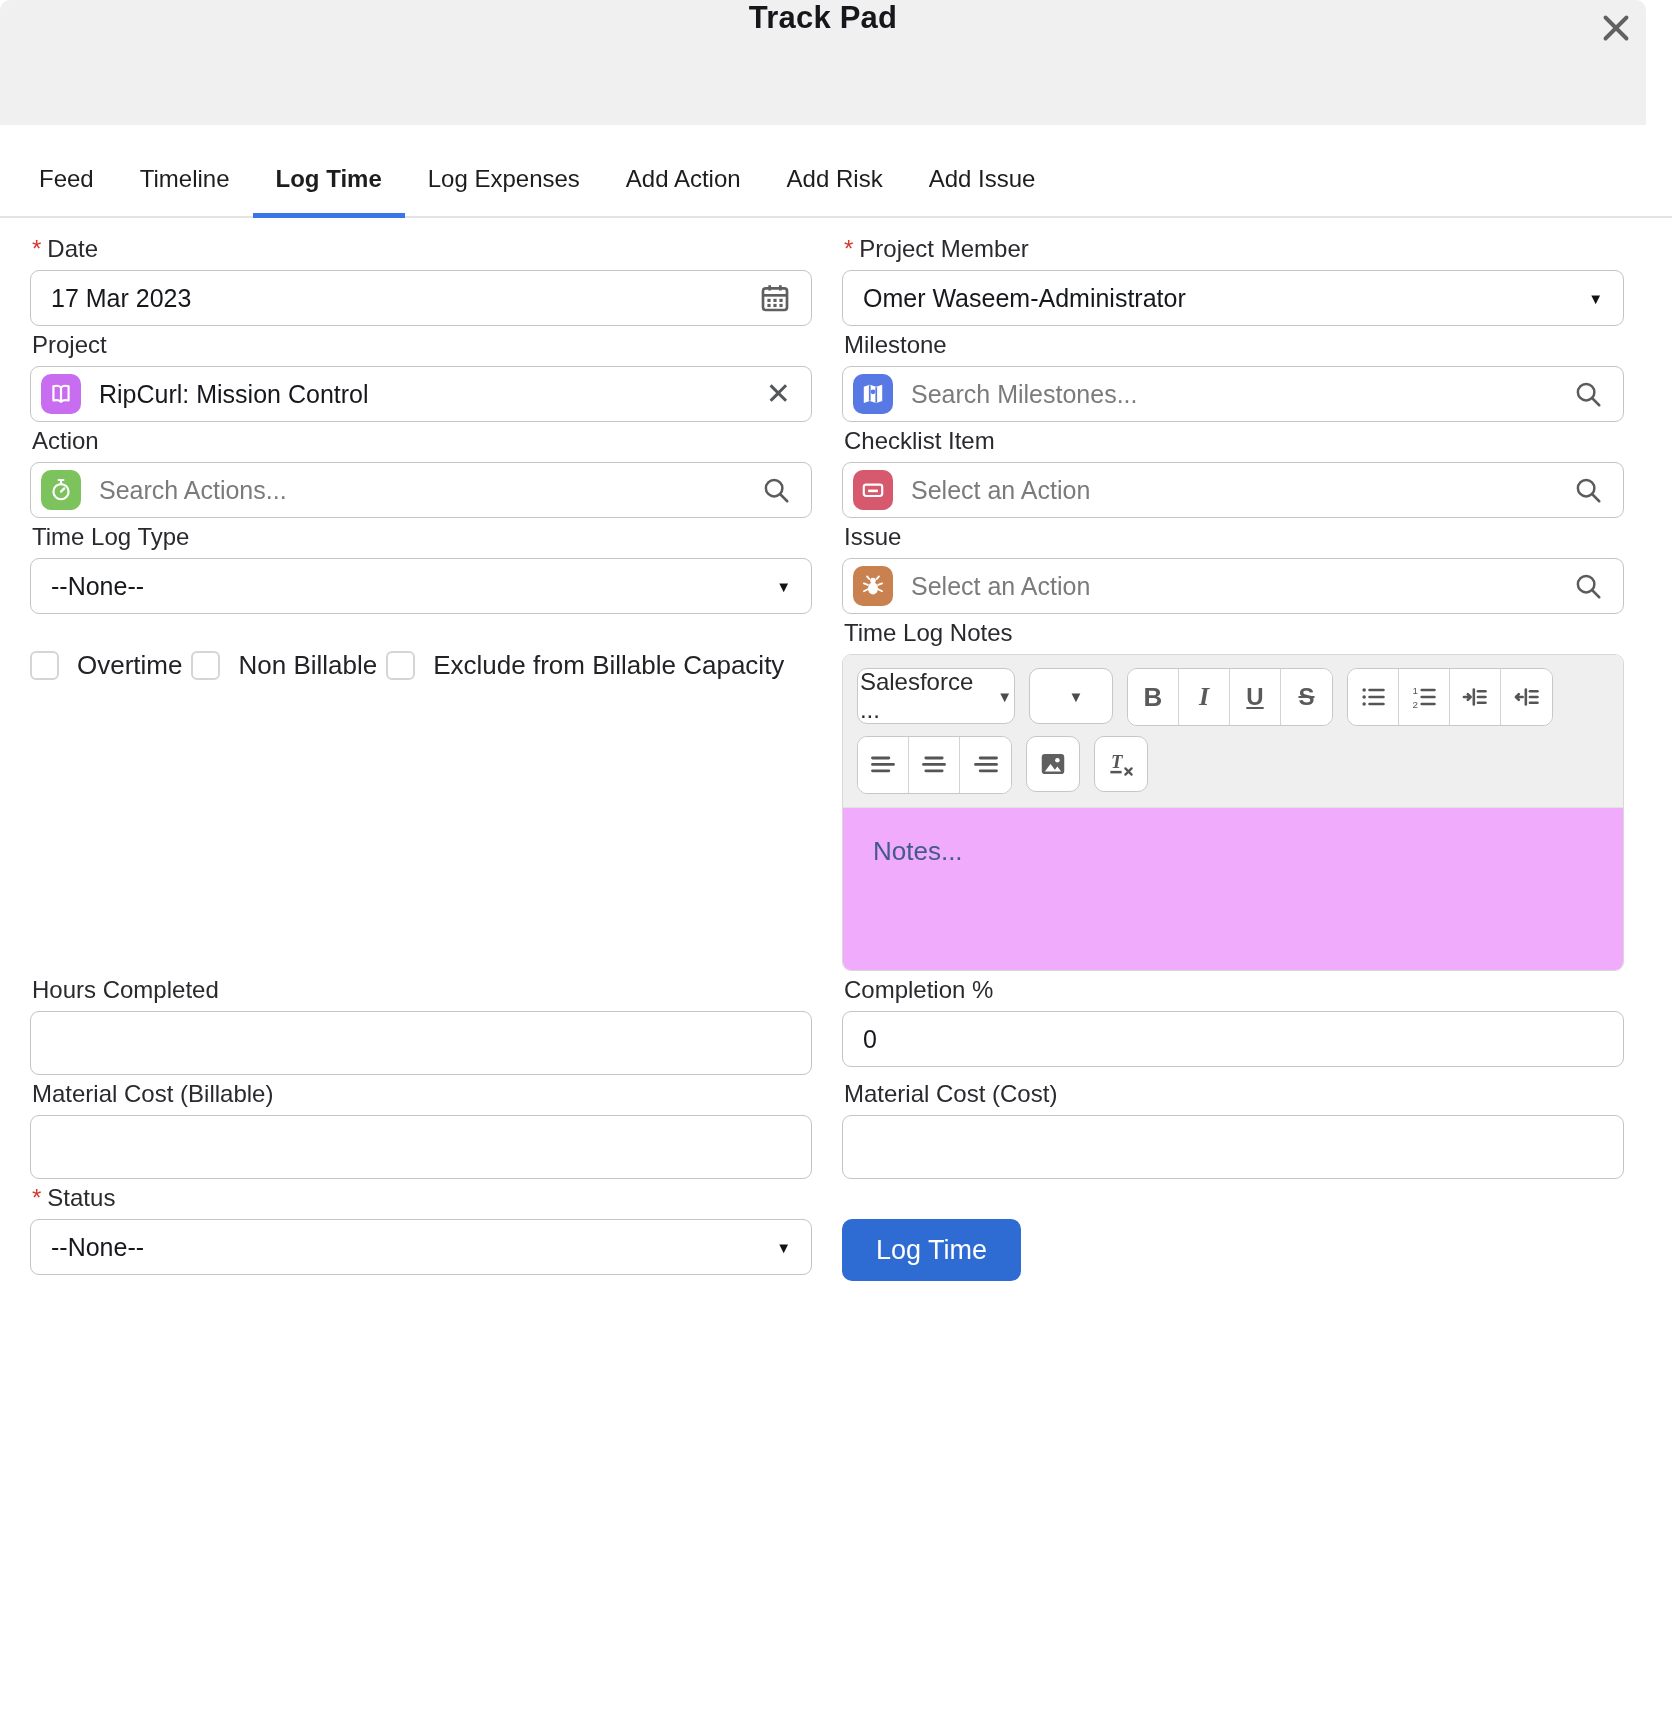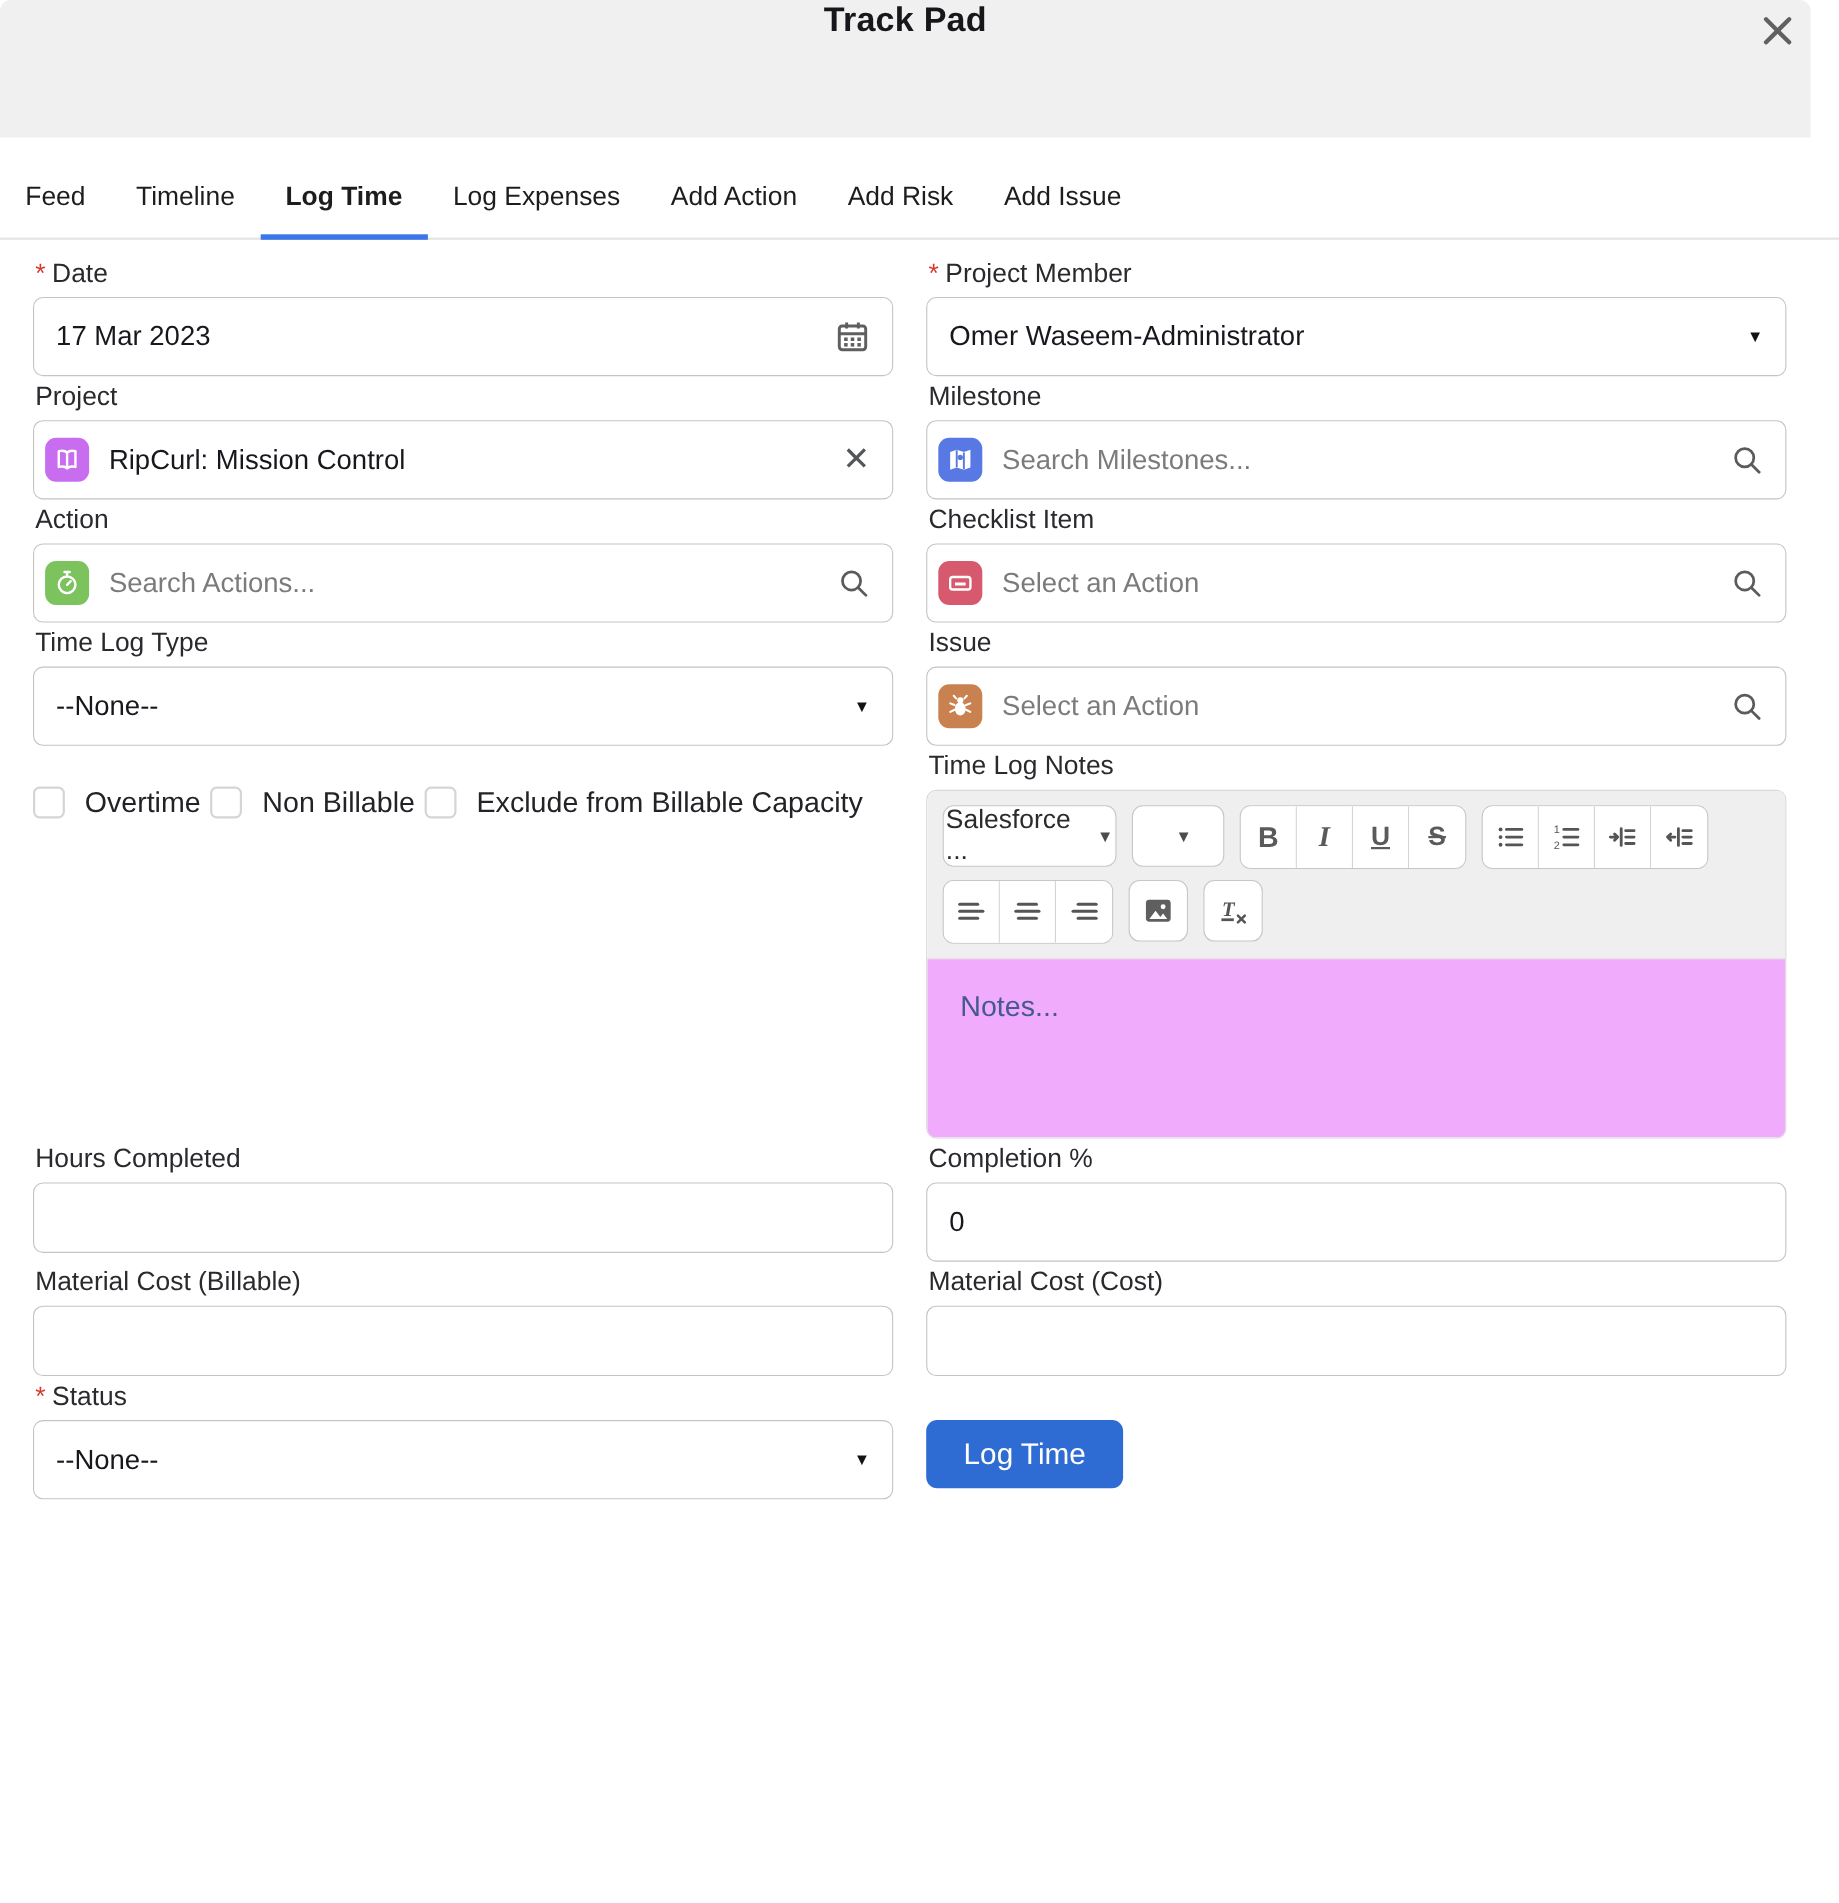--- a/index.html
+++ b/index.html
@@ -9,35 +9,35 @@
 
   
   .hdr { position:relative; width:1646px; height:125px; background:#f0f0f1;
     border-radius:10px 10px 0 0; }
   .hdr-title { text-align:center; font-size:31px; font-weight:600;
     color:#17171b; letter-spacing:.2px; }
   .hdr-close { position:absolute; top:6px; right:8px; width:44px; height:44px;
     display:flex; align-items:center; justify-content:center; cursor:pointer; }
 
   
-  .tabbar { display:flex; align-items:flex-start; padding-left:0; margin-top:40px;
+  .tabbar { display:flex; align-items:flex-start; padding-left:16px; margin-top:40px;
     border-bottom:2px solid #e4e4e4; }
   .tab { font-size:24px; color:#1d1d1f; padding:0 23px 20px 23px;
     border-bottom:5px solid transparent; margin-bottom:-2px; white-space:nowrap; cursor:pointer; }
   .tab.active { font-weight:bold; border-bottom-color:#3b76e8; }
 
   
   .form { display:grid; grid-template-columns:1fr 1fr; column-gap:30px;
     padding:16px 48px 0 30px; }
   .cell { margin-bottom:4px; }
   .lbl { font-size:24px; line-height:30px; color:#2a2a2e; margin-bottom:6px;
     display:flex; align-items:center; gap:6px; padding-left:2px; }
   .req { color:#d6382d; font-size:24px; }
 
-  .ctrl { position:relative; height:72px; border:1px solid #c6c4c2; border-radius:9px;
+  .ctrl { position:relative; height:56px; border:1px solid #c6c4c2; border-radius:9px;
     background:#fff; display:flex; align-items:center; padding:0 20px; }
   .ctrl input { border:none; outline:none; flex:1; font-size:25px; color:#16181d;
     font-family:"Liberation Sans", sans-serif; background:transparent; min-width:0; }
   .ctrl input::placeholder { color:#7b7b7b; opacity:1; }
   .ctrl .value { flex:1; font-size:25px; color:#16181d; }
   .ctrl.tall { height:64px; }
   .arrow { font-size:15px; color:#111316; margin-left:10px; }
   .clear-x { font-size:30px; color:#55565a; margin-left:10px; cursor:pointer; line-height:1; }
 
   .tile { width:40px; height:40px; border-radius:10px; display:flex; align-items:center;

